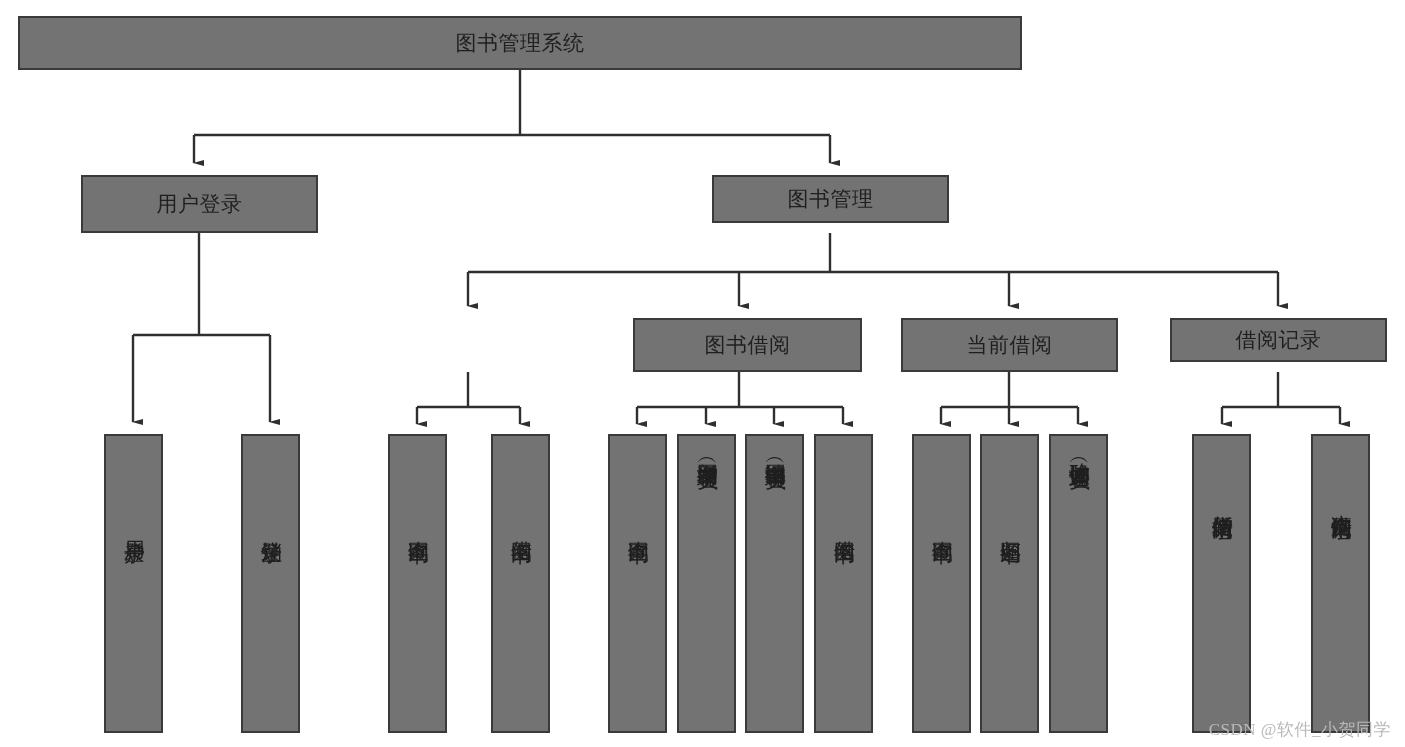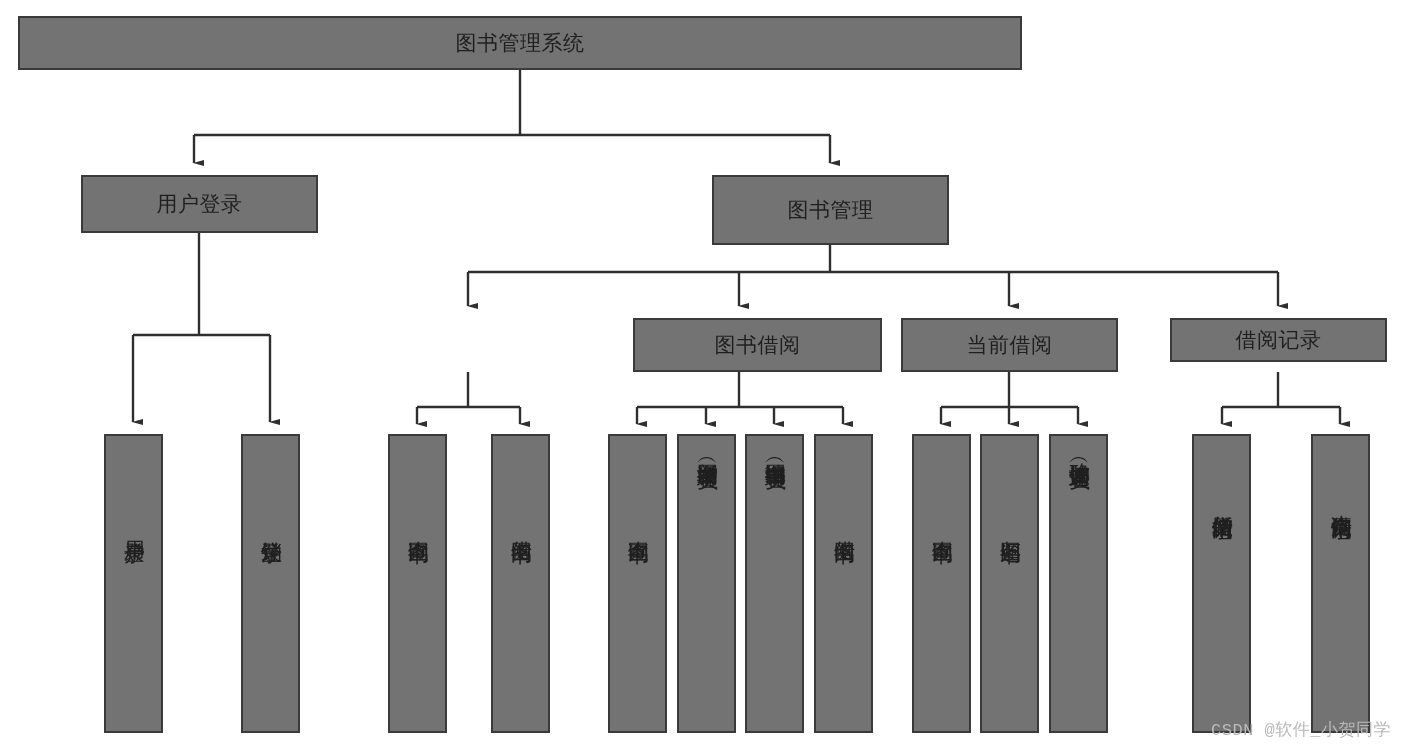--- a/index.html
+++ b/index.html
@@ -63,21 +63,21 @@
   }
   .watermark{
     position:absolute;
     right:14px;
     bottom:6px;
     font-size:17px;
     color:#b9b9b9;
     letter-spacing:0.5px;
     z-index:5;
     white-space:nowrap;
-    font-family:Liberation Mono, monospace;
+    font-family:Liberation Serif, serif;
   }
 </style>
 </head>
 <body>
 
 <div id="canvas">
 
   <svg id="edges" viewBox="0 0 1405 747" width="1405" height="747">
     <defs>
       <marker id="arw" markerWidth="10" markerHeight="12" refX="3" refY="10" orient="auto" markerUnits="userSpaceOnUse">
@@ -129,26 +129,26 @@
   </svg>
 
   <div class="node" style="left:18px;top:16px;width:1004px;height:54px;">
     <span class="lbl">图书管理系统</span>
   </div>
 
   <div class="node" style="left:81px;top:175px;width:237px;height:58px;">
     <span class="lbl">用户登录</span>
   </div>
 
-  <div class="node" style="left:712px;top:175px;width:237px;height:70px;">
+  <div class="node" style="left:712px;top:175px;width:237px;height:48px;">
     <span class="lbl">图书管理</span>
   </div>
 
 
-  <div class="node" style="left:633px;top:318px;width:249px;height:54px;">
+  <div class="node" style="left:633px;top:318px;width:229px;height:54px;">
     <span class="lbl">图书借阅</span>
   </div>
 
   <div class="node" style="left:901px;top:318px;width:217px;height:54px;">
     <span class="lbl">当前借阅</span>
   </div>
 
   <div class="node" style="left:1170px;top:318px;width:217px;height:44px;">
     <span class="lbl">借阅记录</span>
   </div>

